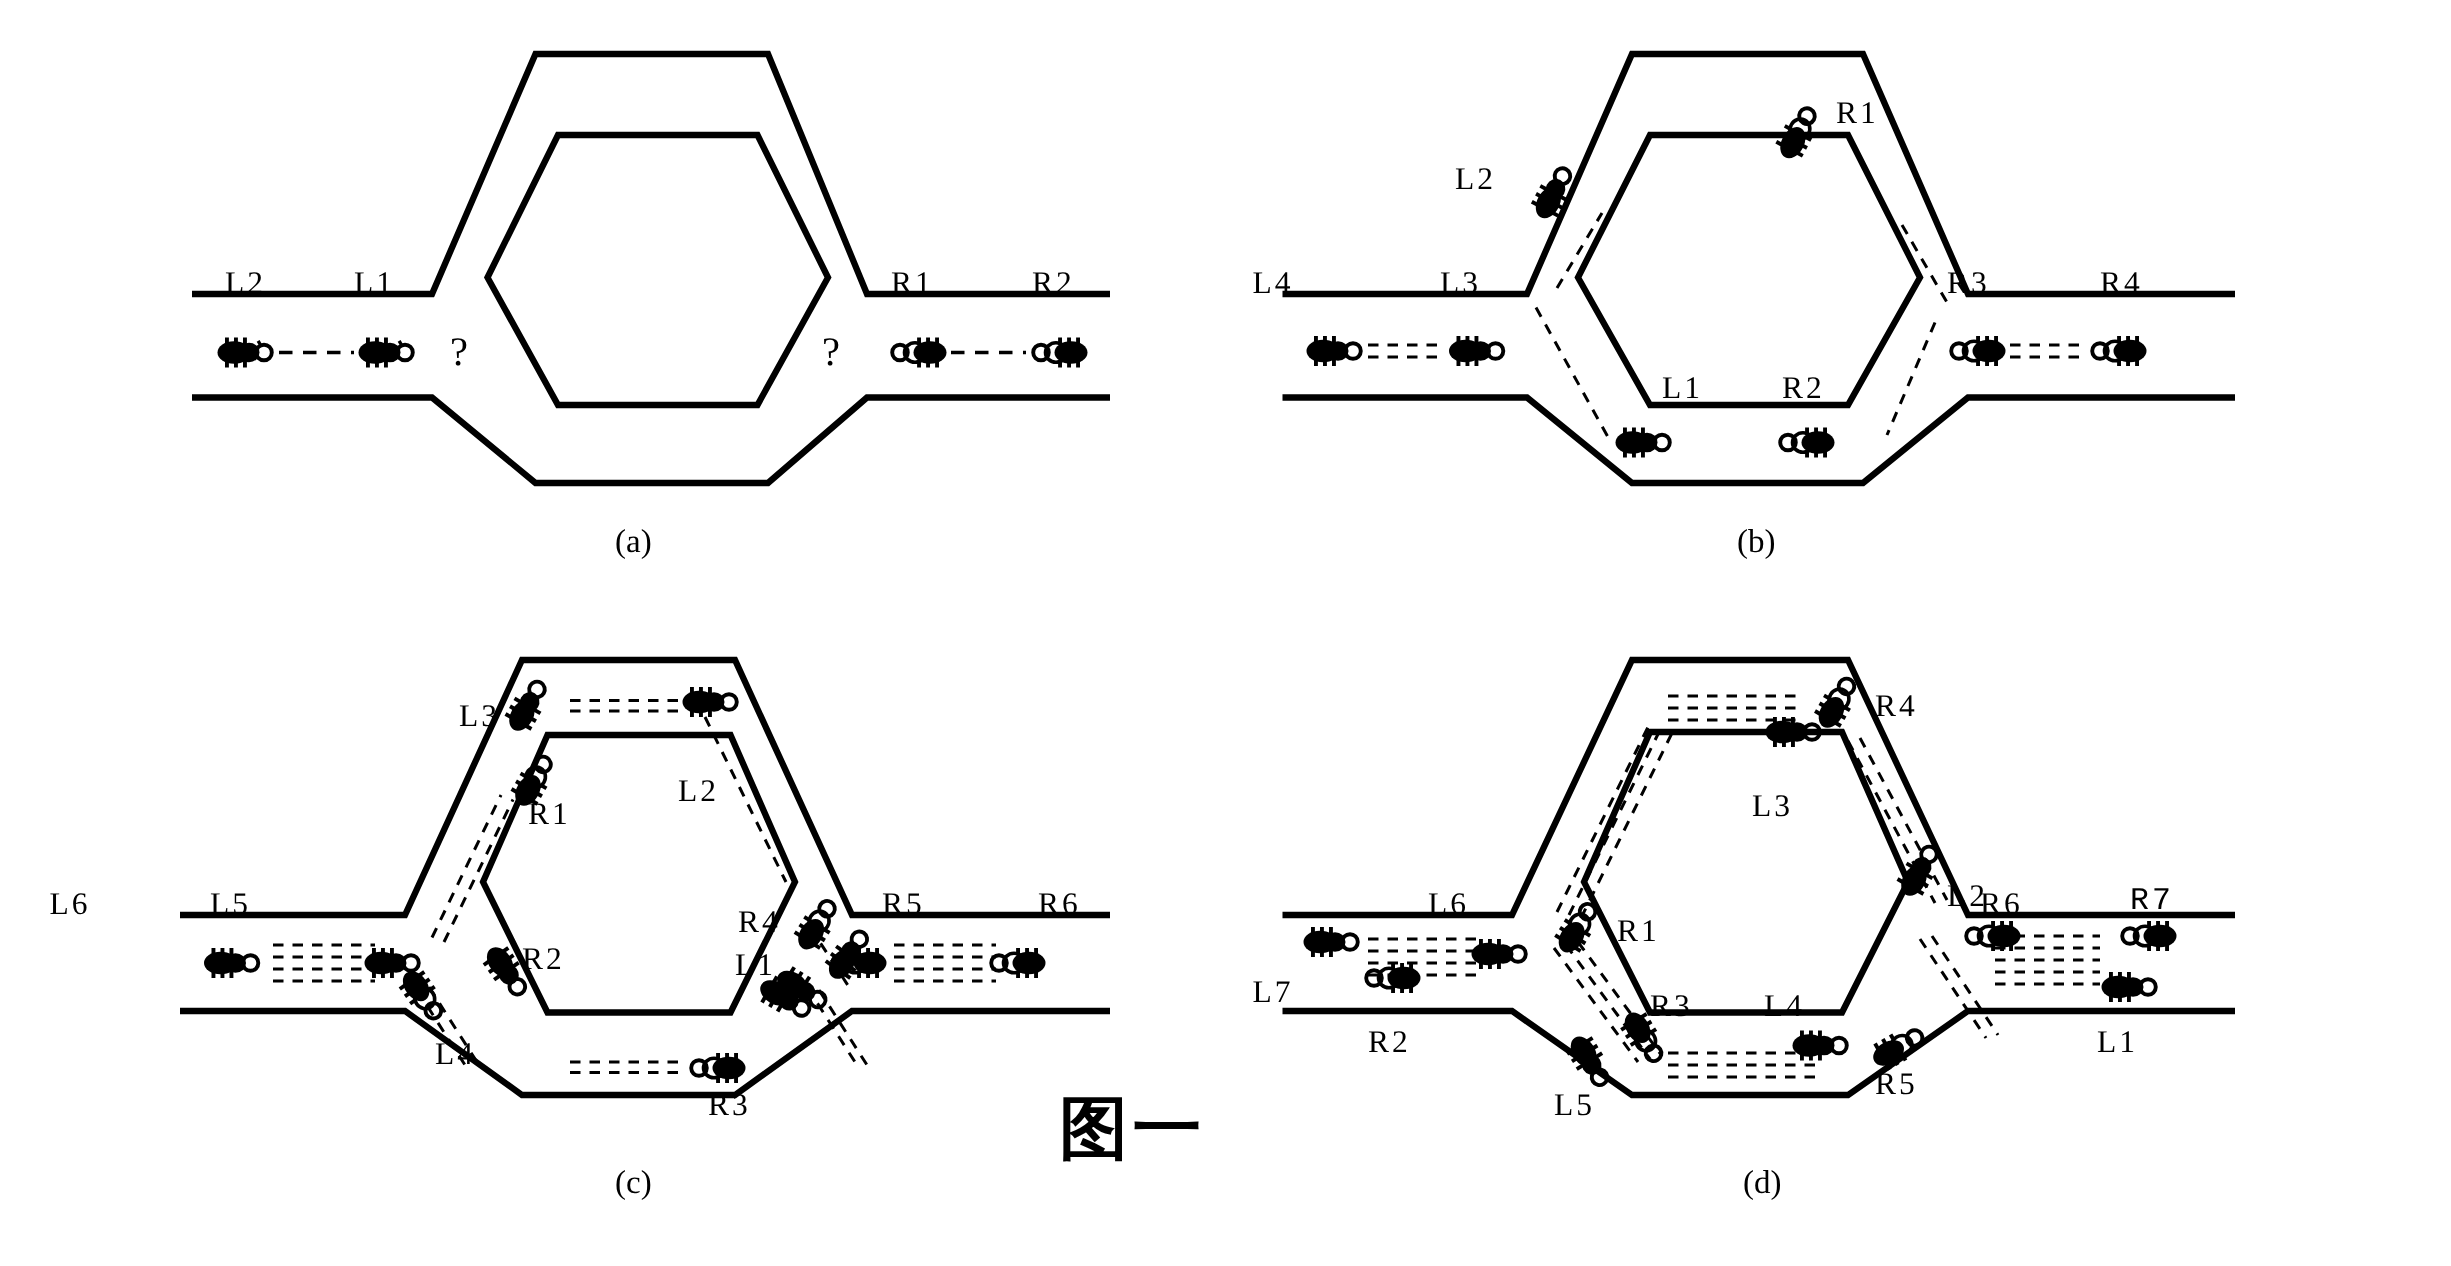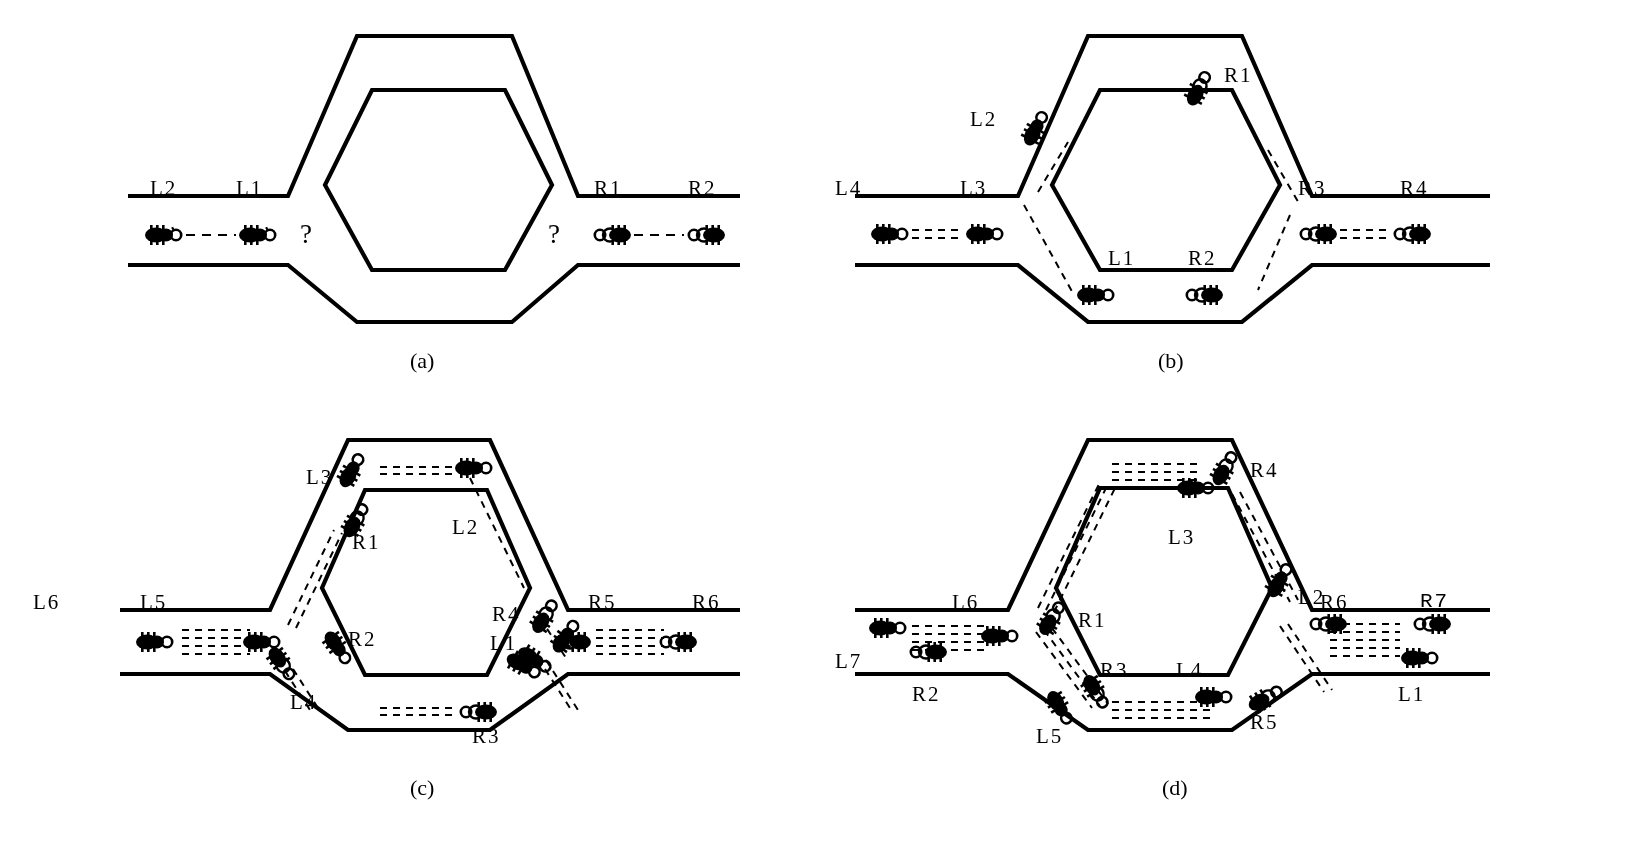--- a/index.html
+++ b/index.html
@@ -806,14 +806,15 @@
     <div class="lbl" style="left:236px;top:304px;">L5</div>
     <div class="lbl" style="left:450px;top:290px;">R5</div>
     <div class="lbl" style="left:112px;top:262px;">R2</div>
     <div class="lbl" style="left:598px;top:262px;">L1</div>
     <div class="lbl" style="left:520px;top:170px;">R6</div>
     <div class="lbl" style="left:620px;top:170px;font-family:Liberation Mono, monospace;">R7</div>
 
     <div class="cap" style="left:362px;top:355px;">(d)</div>
   </div>
 
+  <div class="figcap" style="left:706px;top:722px;">图一</div>
 
 </div>
 
 </body></html>

